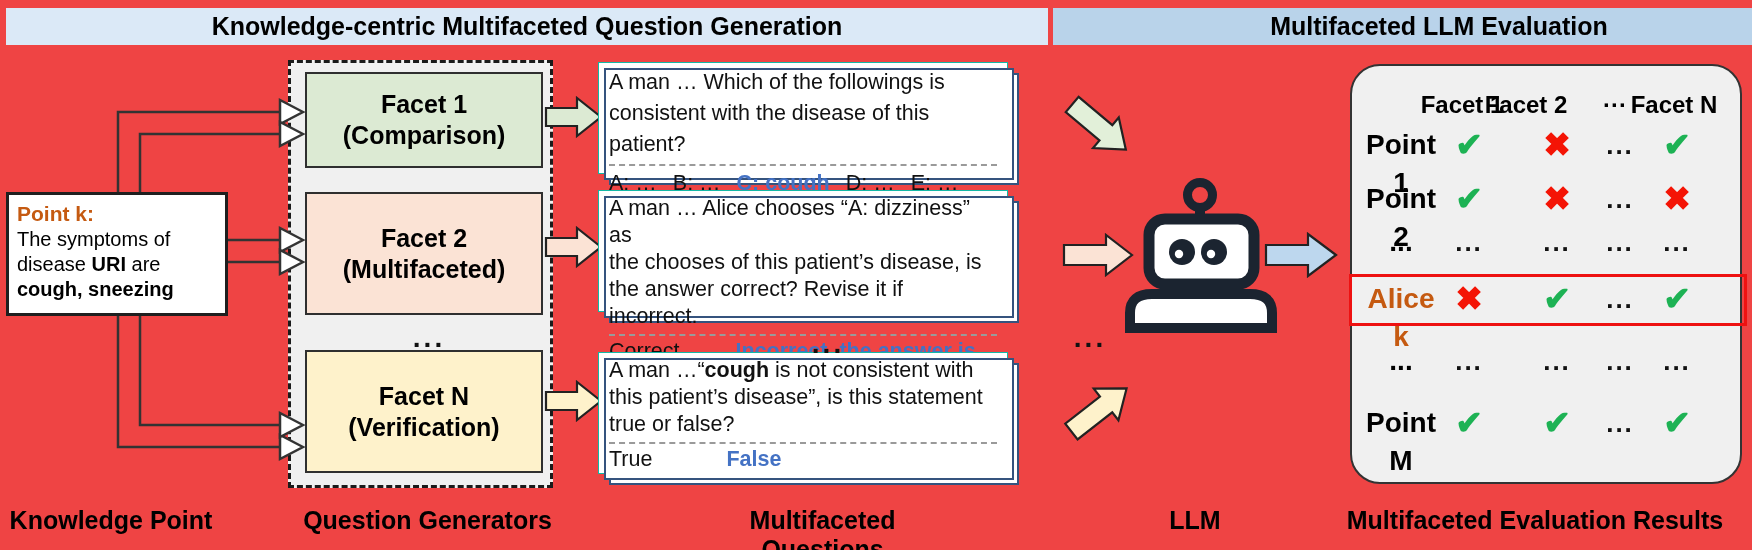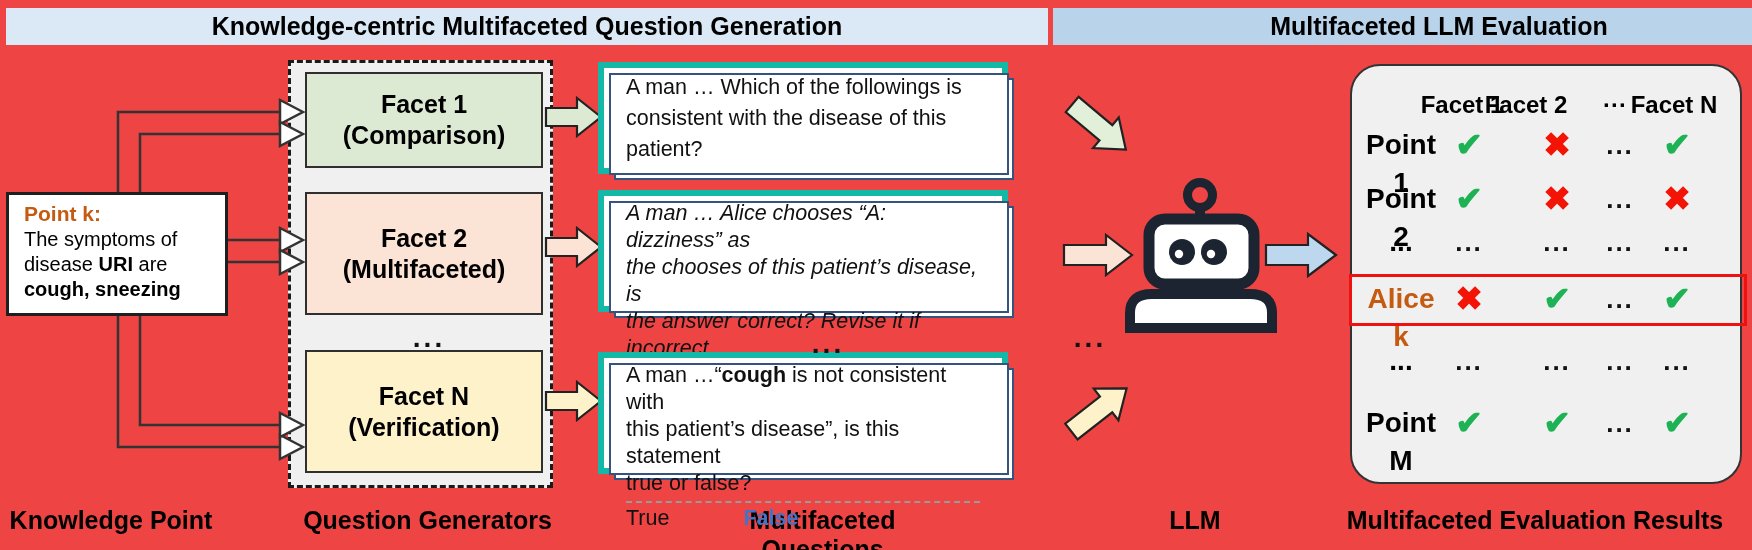--- a/index.html
+++ b/index.html
@@ -10,47 +10,47 @@
   .hdr{position:absolute;top:8px;height:37px;display:flex;align-items:center;justify-content:center;
        font-weight:bold;font-size:25px;}
   .hdr-left{left:6px;width:1042px;background:#dbe9f7;}
   .hdr-right{left:1053px;width:772px;background:#b9d3ea;}
 
   
   .layer{position:absolute;left:0;top:0;z-index:1;}
 
   
   .kbox{position:absolute;left:6px;top:192px;width:222px;height:124px;background:#fff;
-        border:3px solid #1f1f1f;box-sizing:border-box;z-index:2;padding:5px 15px;
+        border:3px solid #1f1f1f;box-sizing:border-box;z-index:2;padding:5px 8px;
         font-size:20px;line-height:25px;}
   .ktitle{color:#c55a11;font-weight:bold;font-size:21px;line-height:27px;}
   .kb{font-weight:bold;}
 
   
   .gen-panel{position:absolute;left:288px;top:60px;width:265px;height:428px;background:#f0f0f0;
              border:3px dashed #1a1a1a;box-sizing:border-box;z-index:0;}
   .facet{position:absolute;left:305px;width:238px;border:2.5px solid #2f2f2f;box-sizing:border-box;
          display:flex;flex-direction:column;align-items:center;justify-content:center;
          font-weight:bold;font-size:25px;line-height:31px;text-align:center;z-index:2;}
   .facet1{top:72px;height:96px;background:#dcead3;}
   .facet2{top:192px;height:123px;background:#fbe3d5;}
   .facetN{top:350px;height:123px;background:#fef2cb;}
 
   .dots{position:absolute;font-weight:bold;font-size:28px;letter-spacing:3px;color:#111;z-index:2;
         text-align:center;}
 
   
-  .qcard{position:absolute;left:598px;width:410px;background:#fff;border:6px solid #14b8a6;
-         box-sizing:border-box;z-index:2;padding:4px 22px 0;font-size:21.5px;line-height:27px;
+  .qcard{position:absolute;left:598px;width:410px;background:#fff;border:1px solid #14b8a6;
+         box-sizing:border-box;z-index:2;padding:4px 10px 0;font-size:21.5px;line-height:27px;
          color:#111;overflow:visible;}
   .qcard::before,.qcard::after{content:"";position:absolute;background:#fff;border:2.5px solid #35537e;}
   .qcard::before{top:10px;left:10px;right:-12px;bottom:-12px;z-index:-2;}
   .qcard::after{top:5px;left:5px;right:-7px;bottom:-7px;z-index:-1;}
   .card1{top:62px;height:112px;line-height:31px;}
-  .card2{top:190px;height:122px;font-style:italic;}
+  .card2{top:190px;height:122px;}
   .card3{top:352px;height:122px;}
   .qa{border-top:2px dashed #9a9a9a;margin-top:4px;padding-top:2px;}
   .blue{color:#4472c4;font-weight:bold;}
   .u{text-decoration:underline;}
   .sp{margin-right:16px;}
   .ind2{margin-left:56px;}
   .ind3{margin-left:74px;}
 
   
   .robot{position:absolute;left:1122px;top:175px;z-index:2;}
@@ -140,20 +140,23 @@
   </div>
   <div class="facet facetN">
     <div>Facet N</div>
     <div>(Verification)</div>
   </div>
   <div class="dots" style="left:404px;top:322px;width:50px;">...</div>
 
   <div class="qcard card1">
     <div>A man … Which of the followings is</div>
     <div>consistent with the disease of this patient?</div>
+    <div class="qa">
+      <span class="sp">A: …</span><span class="sp">B: …</span><span class="blue sp">C: cough</span><span class="sp">D: …</span><span>E: …</span>
+    </div>
   </div>
 
   <div class="qcard card2">
     <div>A man … Alice chooses “A: dizziness” as</div>
     <div>the chooses of this patient’s disease, is</div>
     <div>the answer correct? Revise it if incorrect.</div>
     <div class="qa">
       <span>Correct</span><span class="blue ind2"><span>Incorrect, the answer is </span><span class="u">C</span></span>
     </div>
   </div>

